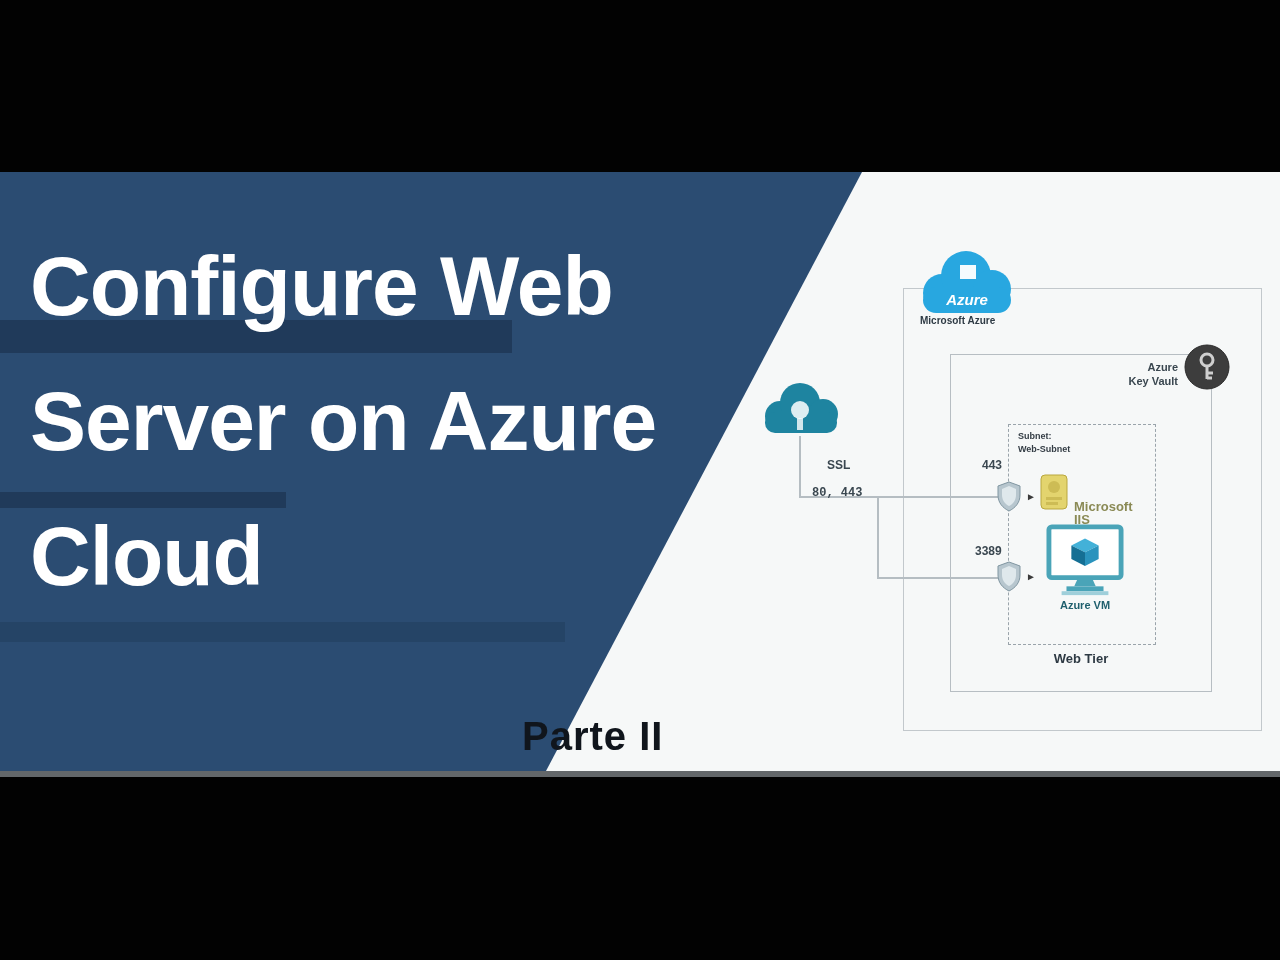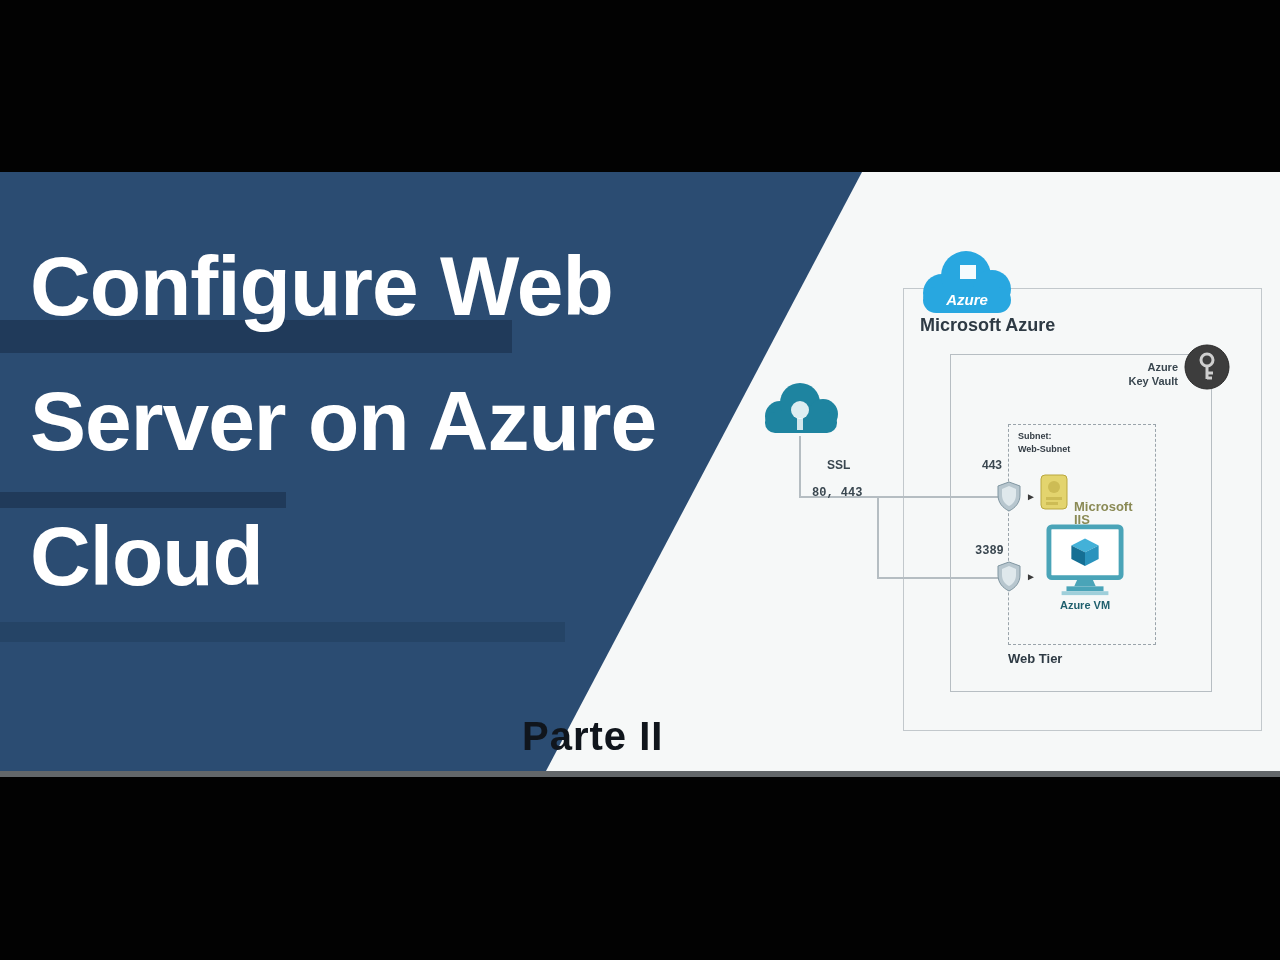--- a/index.html
+++ b/index.html
@@ -28,29 +28,29 @@
   #subnet-box{left:1008px;top:424px;width:146px;height:219px;border:1px dashed #9aa4ab;}
   .dline{position:absolute;background:#b5bdc2;}
   #cloud-stem{left:799px;top:436px;width:2px;height:62px;}
   #line-http{left:800px;top:496px;width:209px;height:2px;}
   #line-junction{left:877px;top:496px;width:2px;height:83px;}
   #line-rdp{left:877px;top:577px;width:132px;height:2px;}
   .small-label{position:absolute;color:#3a4750;font-weight:bold;font-size:12px;white-space:nowrap;}
   #ssl-label{left:827px;top:458px;}
   #ports-label{left:812px;top:486px;font-family:Liberation Mono, monospace;}
   #port-http-label{left:982px;top:458px;}
-  #port-rdp-label{left:975px;top:544px;font-family:Liberation Mono, monospace;}
-  #azure-caption{left:920px;top:315px;font-size:18px;color:#2e3a44;}
+  #port-rdp-label{left:975px;top:544px;}
+  #azure-caption{left:920px;top:315px;font-size:10px;color:#2e3a44;}
   #kv-label{position:absolute;left:1090px;top:360px;width:88px;text-align:right;
             color:#3a4750;font-weight:bold;font-size:11px;line-height:14px;}
   #subnet-label{position:absolute;left:1018px;top:430px;color:#333c44;font-weight:bold;
                 font-size:9px;line-height:13px;}
   #vm-caption{position:absolute;left:1046px;top:599px;width:78px;text-align:center;
               color:#20606e;font-weight:bold;font-size:11px;}
-  #webtier-label{position:absolute;left:1008px;top:651px;width:146px;
+  #webtier-label{position:absolute;left:1008px;top:651px;width:146px;text-align:center;
                  color:#2e3a44;font-weight:bold;font-size:13px;}
   .icon-abs{position:absolute;}
   .arrow{position:absolute;color:#3a3a3a;font-size:10px;line-height:10px;}
   #arrow1{left:1026px;top:492px;}
   #arrow2{left:1026px;top:572px;}
   #iis-text{position:absolute;left:1074px;top:480px;color:#8a8a55;font-weight:bold;
             font-size:13px;line-height:13px;margin-top:20px;}
 </style>
 </head>
 <body>

